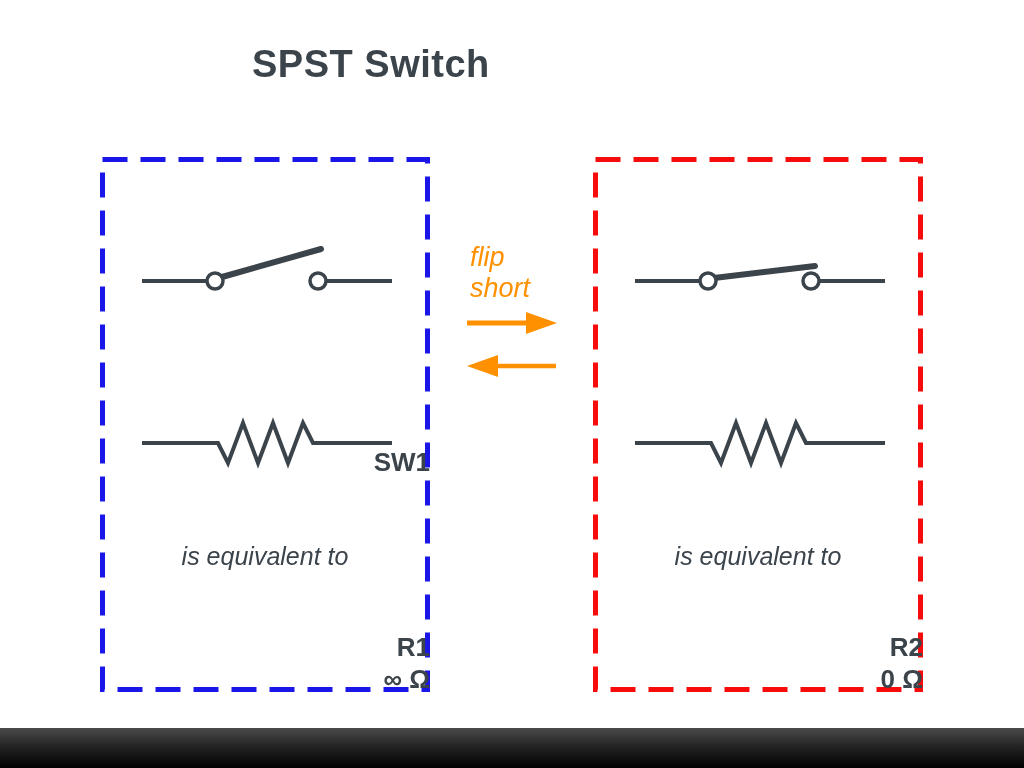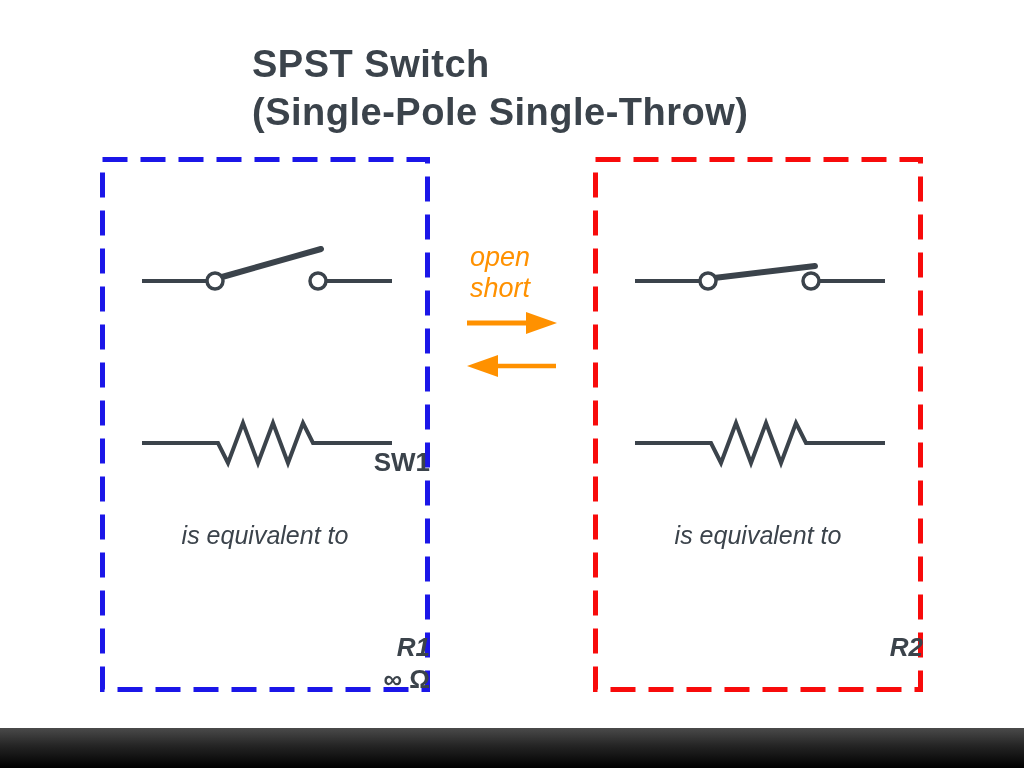--- a/index.html
+++ b/index.html
@@ -22,23 +22,23 @@
   .stroke-ink{stroke:var(--ink);}
   .dash-blue{stroke:var(--blue);}
   .dash-red{stroke:var(--red);}
   .sym-label{
     left:0;width:100%;text-align:right;font-weight:bold;font-size:26px;
     color:var(--ink);
   }
   .switch-label{top:290px;}
   .equiv-text{
     left:0;width:100%;text-align:center;font-style:italic;font-size:25px;
-    color:var(--ink);top:364px;
+    color:var(--ink);top:385px;
   }
-  .res-label{top:475px;font-style:italic;}
+  .res-label{top:475px;}
   .res-value{top:507px;}
   .caption{
     left:46px;top:570px;font-size:24px;font-weight:bold;line-height:31.5px;
     white-space:nowrap;
   }
   .caption-blue{color:var(--blue);}
   .caption-red{color:var(--red);}
   
   .flip-label{
     left:470px;top:242px;font-size:27px;font-style:italic;line-height:31px;
@@ -52,21 +52,20 @@
   .footer-bar{
     left:0;top:728px;width:1024px;height:40px;
     background:linear-gradient(180deg,#4a4a4a 0%,#242424 45%,#000000 100%);
   }
 </style>
 </head>
 <body style="--ink: #3b434b; --blue: #1b16e8; --red: #f80b0b; --orange: #ff9100; --footer_text: #ffffff;">
 
 <div class="abs page-title">
   <div>SPST Switch</div>
-  <div>(Single-Pole Single-Throw)</div>
 </div>
 
 <div class="abs panel panel-open">
   <svg class="diagram" width="330" height="535" viewBox="0 0 330 535">
     <rect x="2.5" y="2.5" width="325" height="530" fill="none" stroke-width="5" stroke-dasharray="25 13" class="dash-blue"></rect>
     <g>
       <line x1="42" y1="124" x2="107" y2="124" stroke-width="4" class="stroke-ink"></line>
       <line x1="227" y1="124" x2="292" y2="124" stroke-width="4" class="stroke-ink"></line>
       <line x1="122" y1="120" x2="221" y2="92" stroke-width="6" stroke-linecap="round" class="stroke-ink"></line>
       <circle cx="115" cy="124" r="8" fill="#ffffff" stroke-width="3.5" class="stroke-ink"></circle>
@@ -92,29 +91,30 @@
       <line x1="42" y1="124" x2="107" y2="124" stroke-width="4" class="stroke-ink"></line>
       <line x1="227" y1="124" x2="292" y2="124" stroke-width="4" class="stroke-ink"></line>
       <line x1="121" y1="121" x2="222" y2="109" stroke-width="6" stroke-linecap="round" class="stroke-ink"></line>
       <circle cx="115" cy="124" r="8" fill="#ffffff" stroke-width="3.5" class="stroke-ink"></circle>
       <circle cx="218" cy="124" r="8" fill="#ffffff" stroke-width="3.5" class="stroke-ink"></circle>
     </g>
     <polyline points="42,286 118,286 128,306 143,266 158,306 173,266 188,306 203,266 213,286 292,286" fill="none" stroke-width="4" stroke-linejoin="miter" class="stroke-ink"></polyline>
   </svg>
   <div class="abs equiv-text">is equivalent to</div>
   <div class="abs sym-label res-label">R2</div>
+  <div class="abs sym-label res-value">0 Ω</div>
   <div class="abs caption caption-red">
     <div>Ideal closed switch</div>
     <div>is short circuit</div>
 
   </div>
 </div>
 
 <div class="abs flip-label">
-  <div>open</div>
+  <div>flip</div>
   <div>short</div>
 </div>
 <svg class="abs arrow-right" width="92" height="28" viewBox="0 0 92 28">
   <line x1="1" y1="14" x2="62" y2="14" stroke-width="5" class="stroke-orange"></line>
   <polygon points="60,3 60,25 91,14" class="fill-orange"></polygon>
 </svg>
 <svg class="abs arrow-left" width="92" height="28" viewBox="0 0 92 28">
   <line x1="32" y1="14" x2="90" y2="14" stroke-width="4.5" class="stroke-orange"></line>
   <polygon points="32,3 32,25 1,14" class="fill-orange"></polygon>
 </svg>

